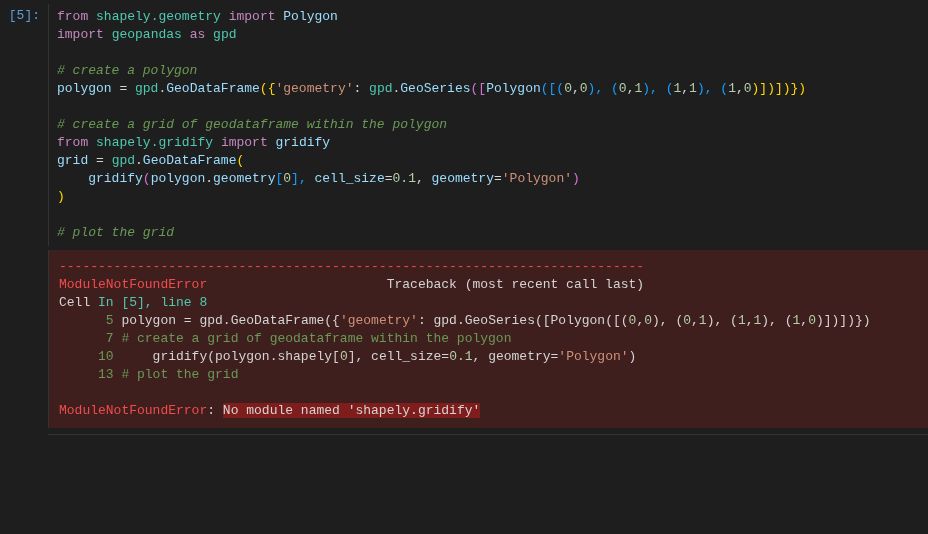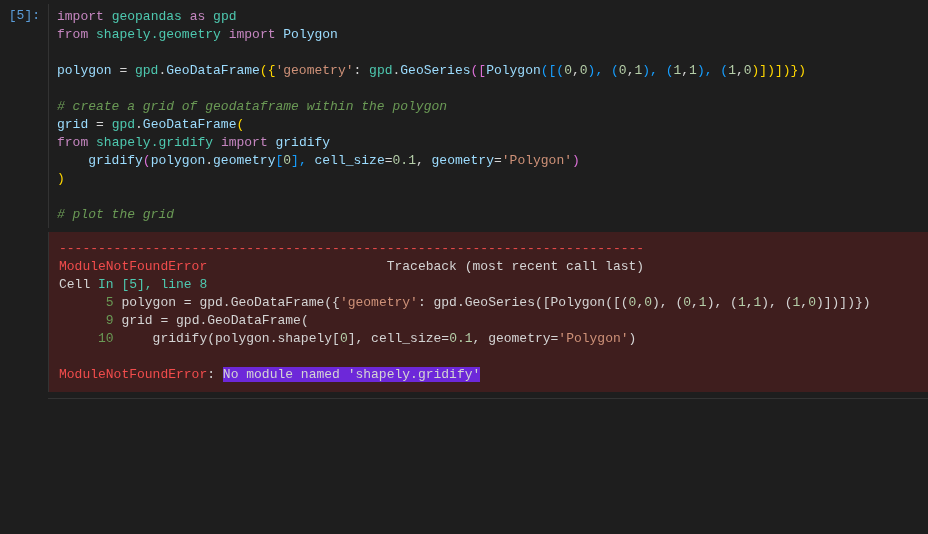--- a/index.html
+++ b/index.html
@@ -53,56 +53,58 @@
   }
   .err-red { color: #f14c4c; }
   .err-green { color: #6a9955; }
   .err-cyan { color: #4ec9b0; }
   .err-blue { color: #569cd6; font-weight: bold; }
   .err-yellow { color: #b5cea8; }
   .err-orange { color: #ce9178; }
   .err-arrow { color: #f14c4c; }
   .err-lineno { color: #6a9955; }
   .highlight {
-    background: #6d28d9;
+    background: #7f1d1d;
     color: #d4d4d4;
   }
   .output-divider {
     margin-left: 48px;
     border-top: 1px solid #333;
     margin-top: 6px;
   }
   .tb-line { white-space: pre; }
   .dash-line { color: #f14c4c; letter-spacing: 0; white-space: pre; overflow: hidden; }
 </style>
 </head>
 <body>
 
 <div class="notebook-cell">
   <div class="prompt">[5]:</div>
   <div class="code-area">
+    <div class="code-line"><span class="kw">from</span> <span class="mod">shapely.geometry</span> <span class="kw">import</span> <span class="fn">Polygon</span></div>
     <div class="code-line"><span class="kw">import</span> <span class="mod">geopandas</span> <span class="kw">as</span> <span class="mod">gpd</span></div>
-    <div class="code-line"><span class="kw">from</span> <span class="mod">shapely.geometry</span> <span class="kw">import</span> <span class="fn">Polygon</span></div>
     <div class="code-line">&nbsp;</div>
+    <div class="code-line"><span class="cmt"># create a polygon</span></div>
     <div class="code-line"><span class="fn">polygon</span><span class="op"> = </span><span class="mod">gpd</span><span class="punc">.</span><span class="fn">GeoDataFrame</span><span class="paren">({</span><span class="str">'geometry'</span><span class="punc">: </span><span class="mod">gpd</span><span class="punc">.</span><span class="fn">GeoSeries</span><span class="paren2">([</span><span class="fn">Polygon</span><span class="paren3">([(</span><span class="num">0</span><span class="punc">,</span><span class="num">0</span><span class="paren3">), (</span><span class="num">0</span><span class="punc">,</span><span class="num">1</span><span class="paren3">), (</span><span class="num">1</span><span class="punc">,</span><span class="num">1</span><span class="paren3">), (</span><span class="num">1</span><span class="punc">,</span><span class="num">0</span><span class="paren">)])])})</span></div>
     <div class="code-line">&nbsp;</div>
     <div class="code-line"><span class="cmt"># create a grid of geodataframe within the polygon</span></div>
+    <div class="code-line"><span class="kw">from</span> <span class="mod">shapely.gridify</span> <span class="kw">import</span> <span class="fn">gridify</span></div>
     <div class="code-line"><span class="fn">grid</span><span class="op"> = </span><span class="mod">gpd</span><span class="punc">.</span><span class="fn">GeoDataFrame</span><span class="paren">(</span></div>
-    <div class="code-line"><span class="kw">from</span> <span class="mod">shapely.gridify</span> <span class="kw">import</span> <span class="fn">gridify</span></div>
     <div class="code-line"><span>    </span><span class="fn">gridify</span><span class="paren2">(</span><span class="fn">polygon</span><span class="punc">.</span><span class="fn">geometry</span><span class="paren3">[</span><span class="num">0</span><span class="paren3">], </span><span class="fn">cell_size</span><span class="op">=</span><span class="num">0.1</span><span class="punc">, </span><span class="fn">geometry</span><span class="op">=</span><span class="str">'Polygon'</span><span class="paren2">)</span></div>
     <div class="code-line"><span class="paren">)</span></div>
     <div class="code-line">&nbsp;</div>
     <div class="code-line"><span class="cmt"># plot the grid</span></div>
   </div>
 </div>
 
 <div class="output-area">
   <div class="dash-line">---------------------------------------------------------------------------</div>
   <div class="tb-line"><span class="err-red">ModuleNotFoundError</span><span>                       </span><span>Traceback (most recent call last)</span></div>
   <div class="tb-line"><span>Cell </span><span class="err-cyan">In [5], line 8</span></div>
   <div class="tb-line"><span class="err-lineno">      5</span><span> polygon </span><span class="op">=</span><span> gpd</span><span>.</span><span>GeoDataFrame({</span><span class="err-orange">'geometry'</span><span>: gpd</span><span>.</span><span>GeoSeries([Polygon([(</span><span class="err-yellow">0</span><span>,</span><span class="err-yellow">0</span><span>), (</span><span class="err-yellow">0</span><span>,</span><span class="err-yellow">1</span><span>), (</span><span class="err-yellow">1</span><span>,</span><span class="err-yellow">1</span><span>), (</span><span class="err-yellow">1</span><span>,</span><span class="err-yellow">0</span><span>)])])})</span></div>
-  <div class="tb-line"><span class="err-lineno">      9</span><span> grid </span><span class="op">=</span><span> gpd</span><span>.</span><span>GeoDataFrame(</span></div>
+  <div class="tb-line"><span class="err-lineno">      7</span><span class="err-green"> # create a grid of geodataframe within the polygon</span></div>
   <div class="tb-line"><span class="err-lineno">     10</span><span>     gridify(polygon</span><span>.</span><span>shapely[</span><span class="err-yellow">0</span><span>], cell_size</span><span class="op">=</span><span class="err-yellow">0.1</span><span>, geometry</span><span class="op">=</span><span class="err-orange">'Polygon'</span><span>)</span></div>
+  <div class="tb-line"><span class="err-lineno">     13</span><span class="err-green"> # plot the grid</span></div>
   <div class="tb-line">&nbsp;</div>
   <div class="tb-line"><span class="err-red">ModuleNotFoundError</span><span>: </span><span class="highlight">No module named 'shapely.gridify'</span></div>
 </div>
 
 <div class="output-divider"></div>
 
 </body></html>

